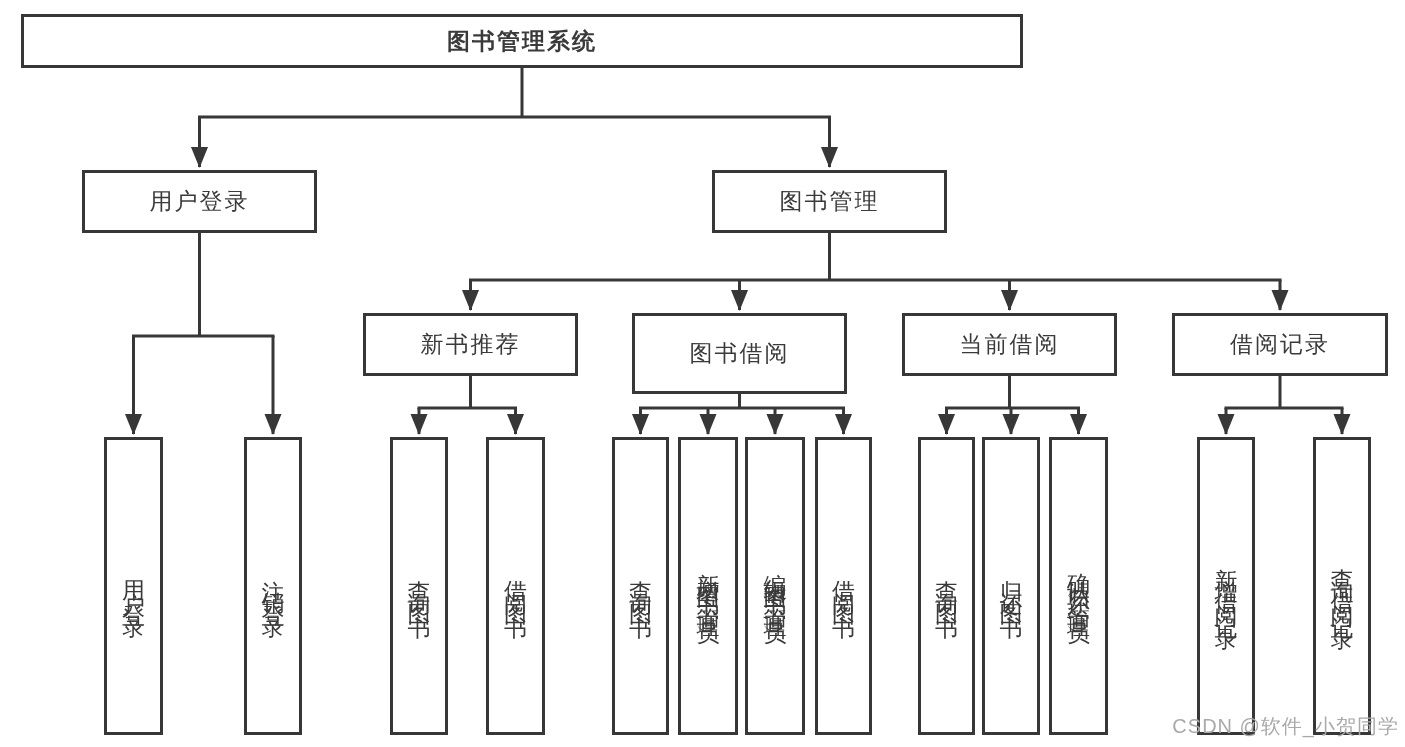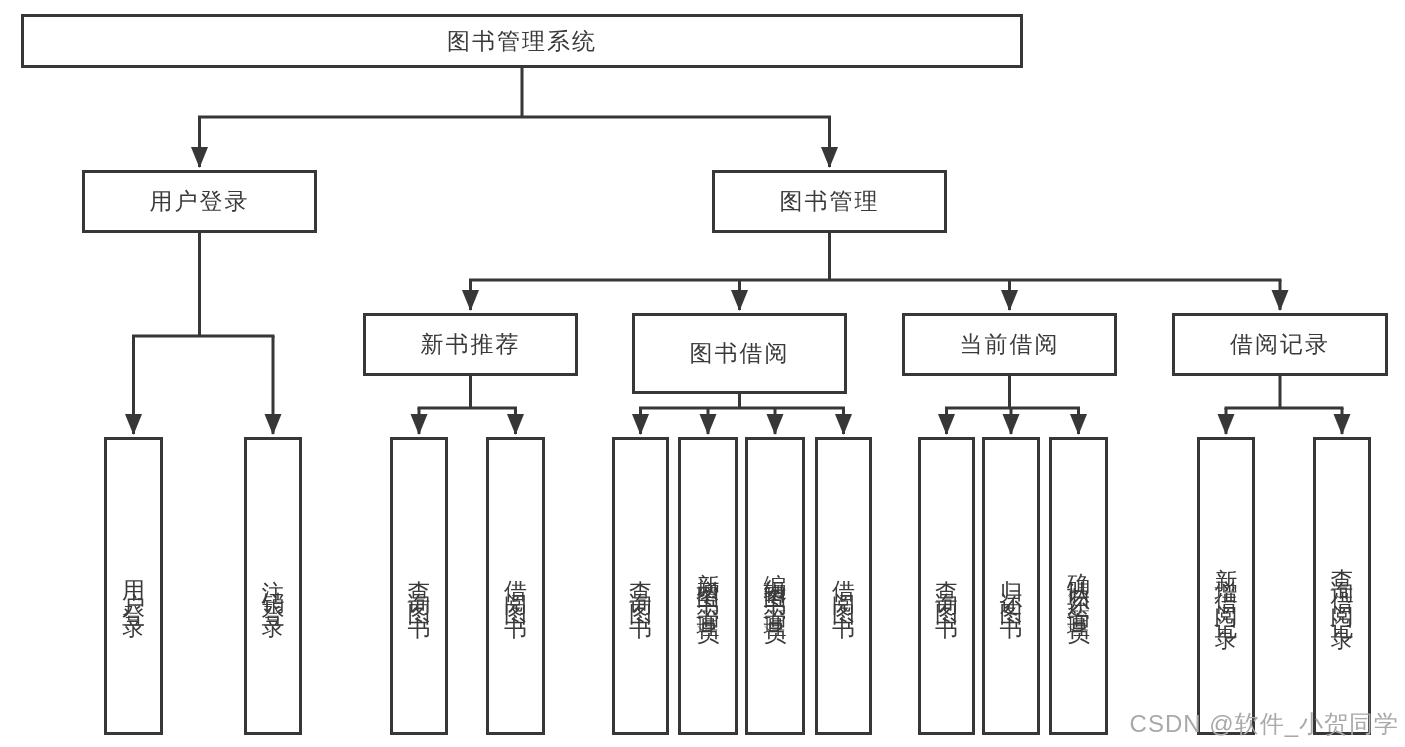--- a/index.html
+++ b/index.html
@@ -43,21 +43,21 @@
     letter-spacing: 12px;
     line-height: 1;
   }
   .long .vlbl {
     letter-spacing: 7px;
   }
   #watermark {
     position: absolute;
     right: 6px;
     bottom: 7px;
-    font-size: 24px;
+    font-size: 20px;
     color: #a9a9a9;
     letter-spacing: 1px;
     z-index: 2;
     white-space: nowrap;
   }
 </style>
 </head>
 <body>
 
 <div id="stage">
@@ -98,21 +98,21 @@
       <line x1="946.5" y1="408" x2="946.5" y2="434" marker-end="url(#arrow)"></line>
       <line x1="1011" y1="408" x2="1011" y2="434" marker-end="url(#arrow)"></line>
       <line x1="1078.5" y1="408" x2="1078.5" y2="434" marker-end="url(#arrow)"></line>
 
       <path d="M1280,376 L1280,408 M1224.5,408 L1343.5,408"></path>
       <line x1="1226" y1="408" x2="1226" y2="434" marker-end="url(#arrow)"></line>
       <line x1="1342" y1="408" x2="1342" y2="434" marker-end="url(#arrow)"></line>
     </g>
   </svg>
 
-  <div class="box" style="left:21px;top:14px;width:1002px;height:54px;">
+  <div class="box" style="left:21px;top:14px;width:1002px;height:54px;font-weight:bold;">
     <span class="lbl">图书管理系统</span>
   </div>
 
   <div class="box" style="left:82px;top:170px;width:235px;height:63px;">
     <span class="lbl">用户登录</span>
   </div>
   <div class="box" style="left:363px;top:313px;width:215px;height:63px;">
     <span class="lbl">新书推荐</span>
   </div>
 

